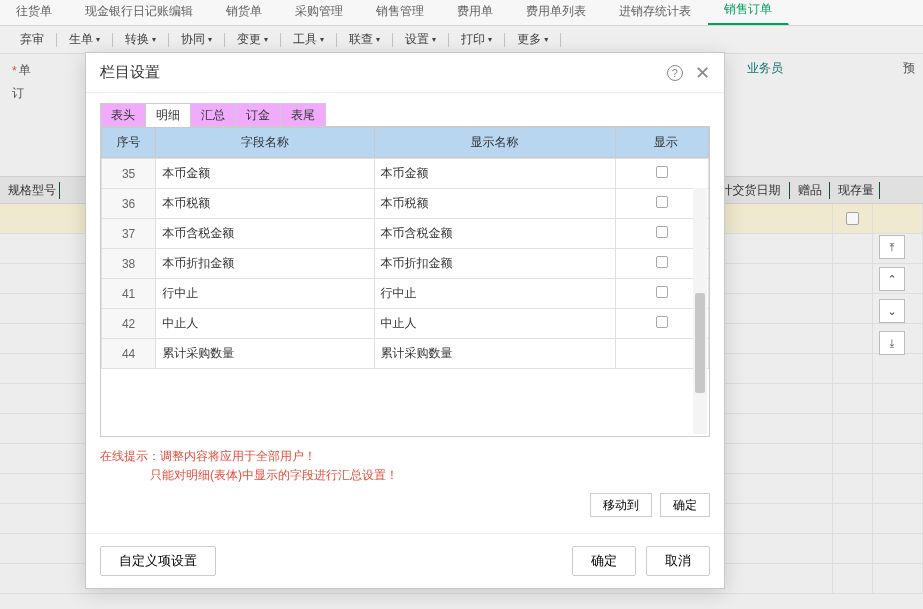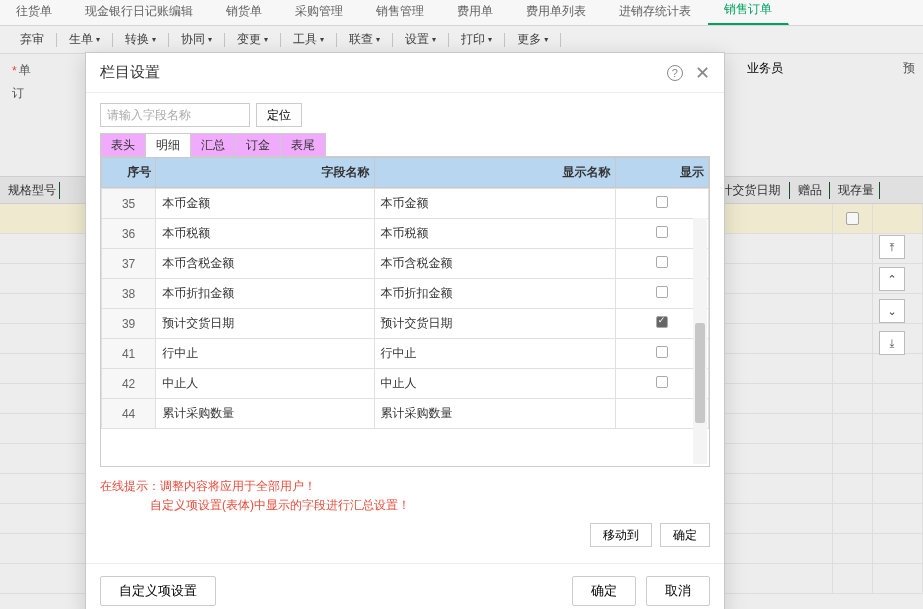--- a/index.html
+++ b/index.html
@@ -14,21 +14,21 @@
 .toolbar { display: flex; align-items: center; gap: 0; background: #f7f7f7; height: 28px; padding: 0 10px; border-bottom: 1px solid #e0e0e0; }
 .tool-item { padding: 0 10px; color: #444; cursor: pointer; display: flex; align-items: center; gap: 3px; }
 .divider { width: 1px; height: 14px; background: #ccc; margin: 0 2px; }
 .caret { font-size: 8px; }
 
 
 .bg-form { padding: 8px 12px; position: relative; }
 .form-row { display: flex; align-items: center; margin-bottom: 6px; }
 .form-label { width: auto; text-align: right; margin-right: 6px; color: #555; }
 .req { color: #e74c3c; margin-right: 2px; }
-.right-label { position: absolute; right: 30px; top: 6px; color: #000000; }
+.right-label { position: absolute; right: 30px; top: 6px; color: #0f766e; }
 .right-label2 { position: absolute; right: 8px; top: 6px; color: #555; }
 
 
 .bg-grid { margin-top: 60px; }
 .bg-grid-header { display: flex; background: #e8e8e8; border-top: 1px solid #d5d5d5; border-bottom: 1px solid #d5d5d5; height: 28px; align-items: center; }
 .bg-col { padding: 0 8px; border-right: 1px solid #14532d; text-align: center; white-space: nowrap; }
 .bg-col.c1 { width: 60px; }
 .bg-col.c-right { margin-left: auto; }
 .bg-col.cdate { width: 90px; }
 .bg-col.cgift { width: 40px; }
@@ -54,21 +54,21 @@
 .search-input { border: 1px solid #ccc; height: 24px; padding: 0 6px; width: 150px; font-size: 12px; }
 .search-input::placeholder { color: #aaa; }
 .loc-btn { border: 1px solid #ccc; background: #fdfdfd; padding: 0 10px; height: 24px; cursor: pointer; font-size: 12px; }
 
 .tabs { display: flex; }
 .tab { border: 1px solid #ccc; padding: 3px 10px; background: #f0abfc; border-bottom: none; margin-right: -1px; cursor: pointer; font-size: 12px; }
 .tab.active { background: #fff; position: relative; z-index: 2; }
 .tab-content { border: 1px solid #ccc; margin-top: -1px; position: relative; }
 
 .field-table { width: 100%; border-collapse: collapse; }
-.field-head th { background: #b8d6f0; border: 1px solid #c9c9c9; padding: 6px 4px; font-weight: bold; font-size: 12px; text-align: right; }
+.field-head th { background: #b8d6f0; border: 1px solid #c9c9c9; padding: 6px 4px; font-weight: normal; font-size: 12px; text-align: center; }
 .field-head th.seq { width: 36px; }
 .field-head th.name { width: 145px; }
 .field-head th.disp { width: 160px; }
 .field-head th.show { width: 62px; padding-left: 12px; }
 .field-scroll { height: 278px; overflow: hidden; position: relative; }
 .field-body td { border: 1px solid #e0e0e0; padding: 6px 6px; font-size: 12px; background: #fff; }
 .field-body td.seq { text-align: center; color: #666; background: #f7f7f7; }
 .field-body td.show { text-align: center; }
 .field-body tr.hl { outline: 3px solid #e74c3c; outline-offset: -2px; position: relative; z-index: 5; background: #f0f0f0; }
 .field-body tr.hl td { background: #f0f0f0; }
@@ -236,24 +236,20 @@
 <div class="modal-mask"></div>
 <div class="modal">
   <div class="modal-header">
     <span class="modal-title">栏目设置</span>
     <div class="modal-header-icons">
       <span class="help-icon">?</span>
       <span class="close-icon">✕</span>
     </div>
   </div>
   <div class="modal-body">
-    <div class="search-row">
-      <input class="search-input" placeholder="请输入字段名称" style="">
-      <button class="loc-btn">定位</button>
-    </div>
     <div class="tabs" id="field-tabs">
         <div class="tab">表头</div>
         <div class="tab active">明细</div>
         <div class="tab">汇总</div>
         <div class="tab">订金</div>
         <div class="tab">表尾</div>
       </div>
     <div class="tab-content">
       <table class="field-table">
         <thead class="field-head">
@@ -286,26 +282,20 @@
                 <td style="width:160px">本币含税金额</td>
                 <td class="show" style="width:62px"><input type="checkbox" class="chk" style=""></td>
               </tr>
               <tr>
                 <td class="seq" style="width:36px">38</td>
                 <td style="width:145px">本币折扣金额</td>
                 <td style="width:160px">本币折扣金额</td>
                 <td class="show" style="width:62px"><input type="checkbox" class="chk" style=""></td>
               </tr>
               <tr>
-                <td class="seq" style="width:36px">39</td>
-                <td style="width:145px">预计交货日期</td>
-                <td style="width:160px">预计交货日期</td>
-                <td class="show" style="width:62px"><input type="checkbox" class="chk" checked="" style=""></td>
-              </tr>
-              <tr>
                 <td class="seq" style="width:36px">41</td>
                 <td style="width:145px">行中止</td>
                 <td style="width:160px">行中止</td>
                 <td class="show" style="width:62px"><input type="checkbox" class="chk" style=""></td>
               </tr>
               <tr>
                 <td class="seq" style="width:36px">42</td>
                 <td style="width:145px">中止人</td>
                 <td style="width:160px">中止人</td>
                 <td class="show" style="width:62px"><input type="checkbox" class="chk" style=""></td>
@@ -318,21 +308,21 @@
               </tr>
             </tbody>
           </table>
         <div class="scroll-track">
           <div class="scroll-thumb"></div>
         </div>
       </div>
     </div>
     <div class="hint">
       <span>在线提示：调整内容将应用于全部用户！</span><br>
-      &nbsp;&nbsp;&nbsp;&nbsp;&nbsp;&nbsp;&nbsp;&nbsp;&nbsp;&nbsp;&nbsp;&nbsp;&nbsp;&nbsp;&nbsp;<span>自定义项设置(表体)中显示的字段进行汇总设置！</span>
+      &nbsp;&nbsp;&nbsp;&nbsp;&nbsp;&nbsp;&nbsp;&nbsp;&nbsp;&nbsp;&nbsp;&nbsp;&nbsp;&nbsp;&nbsp;<span>只能对明细(表体)中显示的字段进行汇总设置！</span>
     </div>
     <div class="mid-actions">
       <button class="btn-s">移动到</button>
       <button class="btn-s">确定</button>
     </div>
   </div>
   <div class="modal-footer">
     <button class="btn">自定义项设置</button>
     <div class="footer-right">
       <button class="btn">确定</button>

